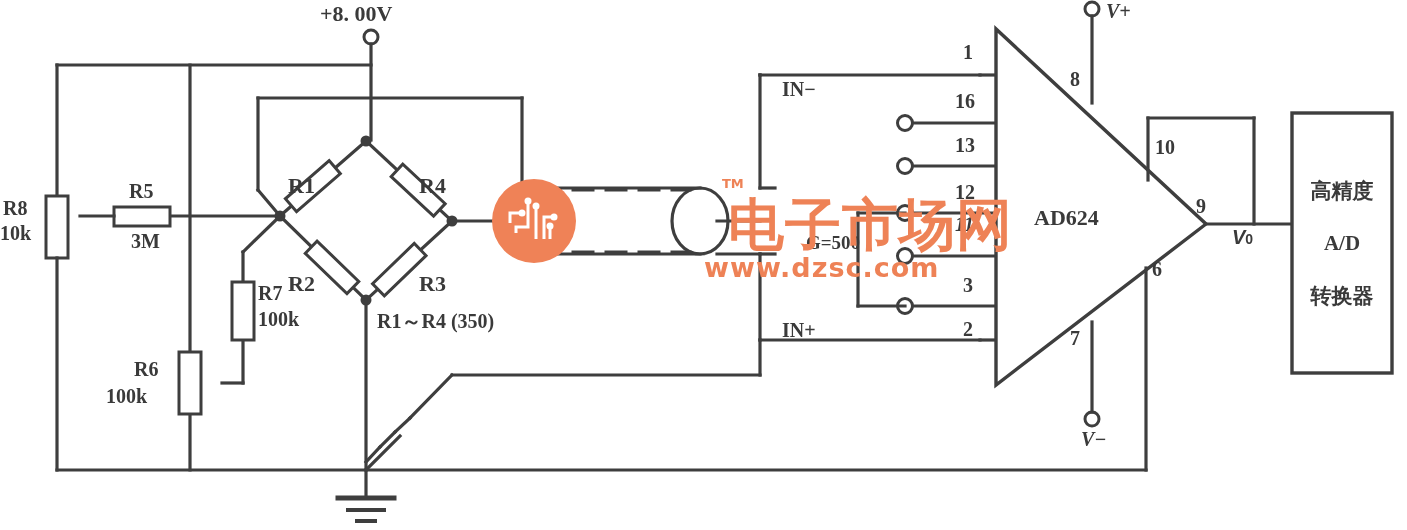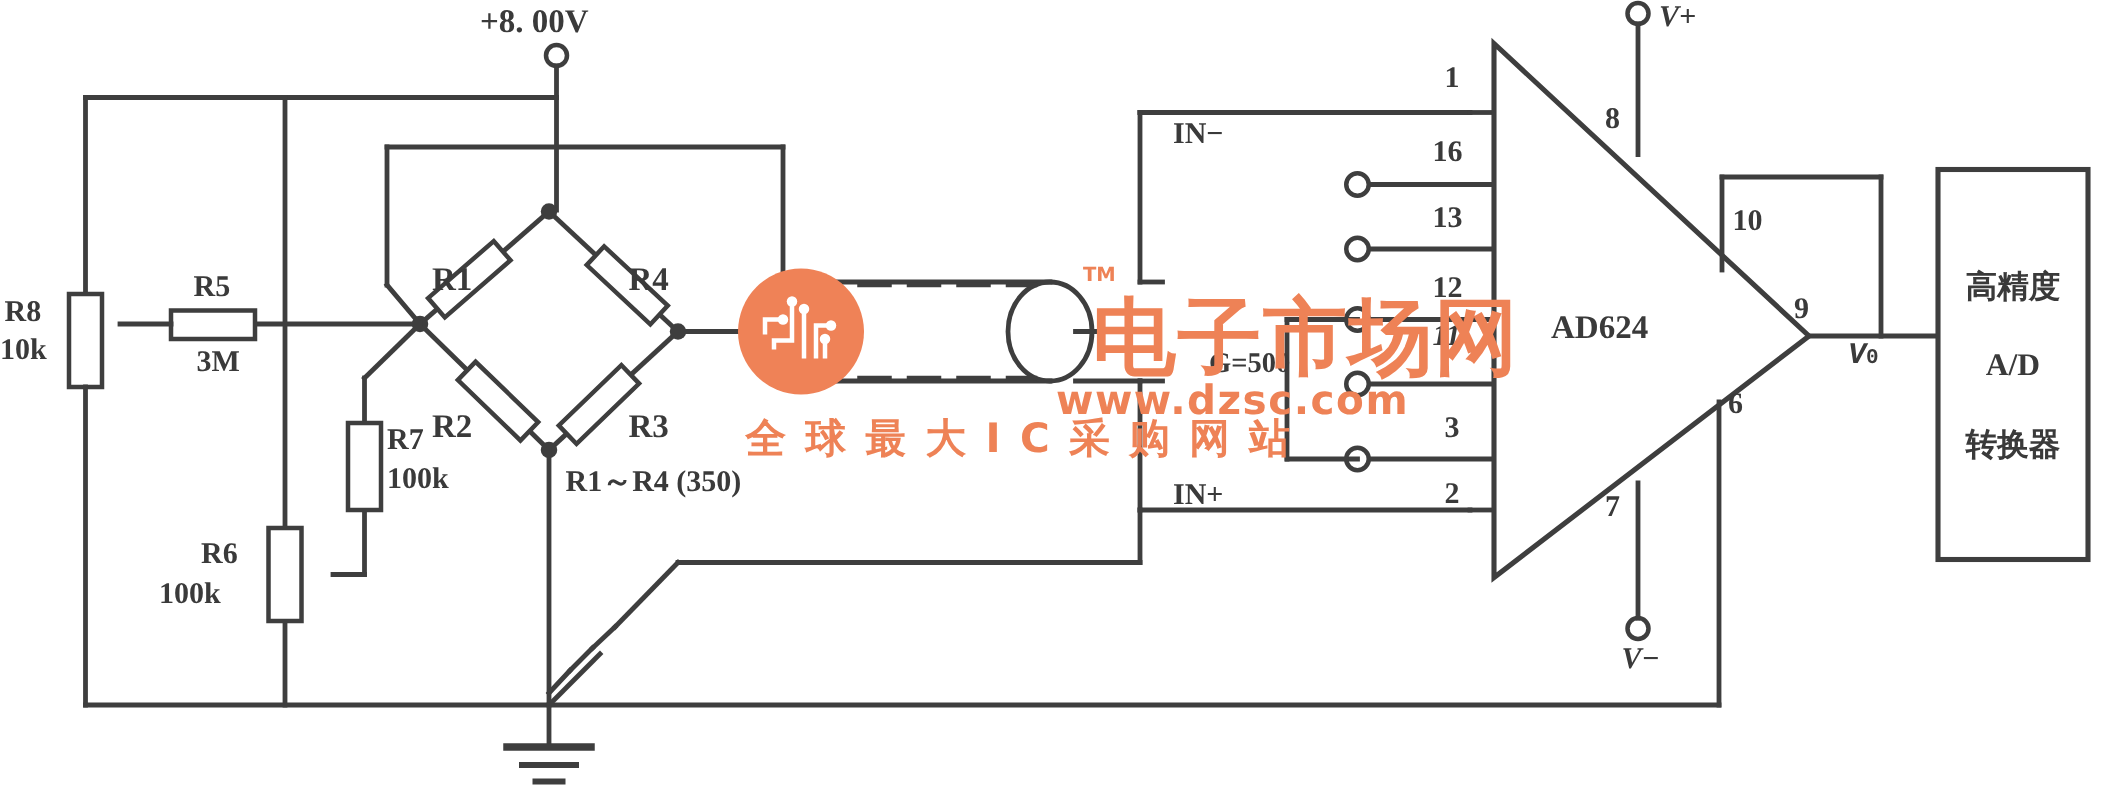--- a/index.html
+++ b/index.html
@@ -198,21 +198,21 @@
   <div class="lbl s20" style="left:1155px;top:136px;">10</div>
   <div class="lbl s20" style="left:1196px;top:195px;">9</div>
   <div class="lbl s20" style="left:1152px;top:258px;">6</div>
 
   <div class="lbl s22" style="left:1034px;top:206px;">AD624</div>
 
   <div class="lbl s20" style="left:1106px;top:0px;font-style:italic;">V+</div>
   <div class="lbl s20" style="left:1081px;top:428px;font-style:italic;">V−</div>
 
   <div style="position:absolute;left:1232px;top:226px;color:#3a3a3a;
-              font-family:Liberation Mono, monospace;font-weight:bold;">
+              font-family:Liberation Sans, sans-serif;font-weight:bold;">
     <span class="s20" style="font-style:italic;">V</span><span style="font-size:14px;">0</span>
   </div>
 
   <div style="position:absolute;left:1292px;top:113px;width:100px;height:260px;
               display:flex;flex-direction:column;align-items:center;
               justify-content:center;gap:26px;">
     <div class="cjk" style="font-size:21px;color:#3a3a3a;">高精度</div>
     <div class="cjk" style="font-size:21px;color:#3a3a3a;
                 font-family:'Liberation Serif',serif;">A/D</div>
     <div class="cjk" style="font-size:21px;color:#3a3a3a;">转换器</div>
@@ -229,15 +229,14 @@
       <circle cx="30" cy="13" r="3.5" fill="#ffffff" stroke="none"></circle>
       <path d="M38 46 L38 24 L46 24"></path>
       <circle cx="48" cy="24" r="3.5" fill="#ffffff" stroke="none"></circle>
       <path d="M44 46 L44 36"></path>
       <circle cx="44" cy="33" r="3.5" fill="#ffffff" stroke="none"></circle>
     </g>
   </svg>
   <div class="wm wm-main" style="left:700px;top:188px;margin-left:28px;">电子市场网</div>
   <div class="wm wm-tm" style="left:722px;top:176px;">TM</div>
   <div class="wm wm-url" style="left:704px;top:252px;">www.dzsc.com</div>
-  <div class="wm wm-sub" style="left:497px;top:274px;">全球最大IC采购网站</div>
 
 </div>
 
 </body></html>

